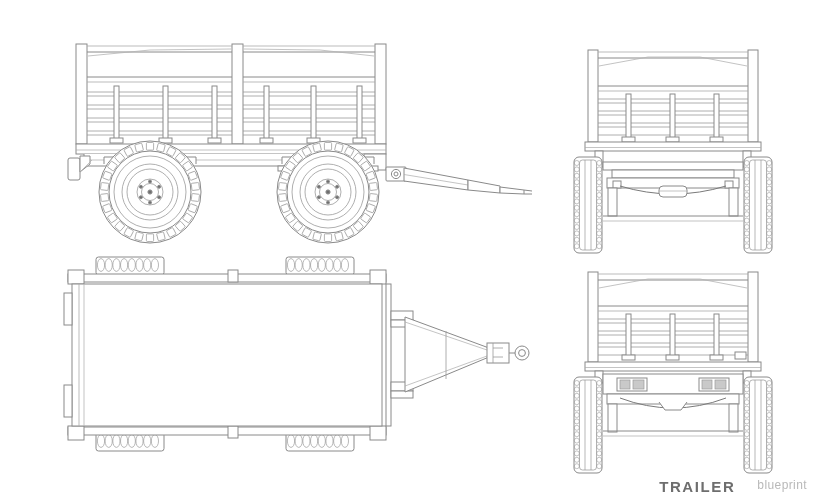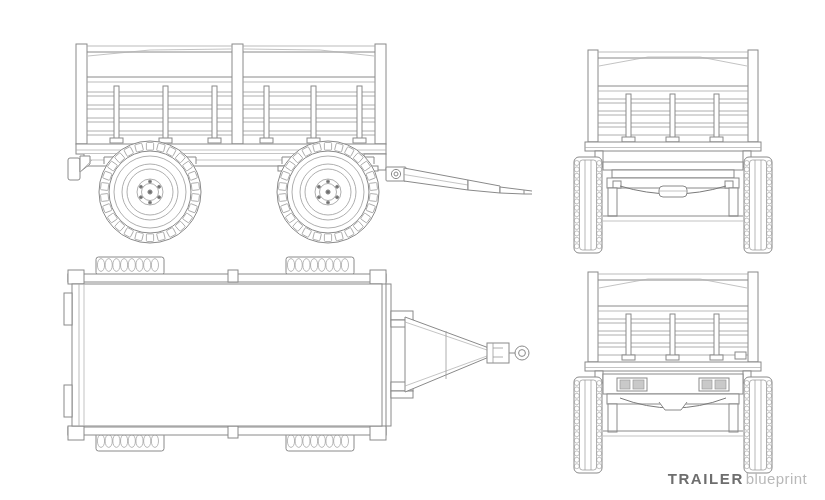--- a/index.html
+++ b/index.html
@@ -1,22 +1,22 @@
 <!DOCTYPE html>
 <html><head>
 <meta charset="utf-8">
 <style>
   html,body{margin:0;padding:0;background:#ffffff;}
   body{width:825px;height:500px;position:relative;overflow:hidden;
        font-family:"Liberation Sans",sans-serif;}
   #sheet{position:absolute;inset:0;}
   svg{display:block;}
-  .cap{position:absolute;right:18px;bottom:13px;display:flex;align-items:flex-start;gap:2px;}
+  .cap{position:absolute;right:18px;bottom:5px;display:flex;align-items:flex-start;gap:22px;}
   .cap .t{font-size:15px;font-weight:700;letter-spacing:1.6px;color:#6e6e6e;}
-  .cap .s{font-size:15px;letter-spacing:.4px;color:#b9b9b9;}
+  .cap .s{font-size:12px;letter-spacing:.4px;color:#b9b9b9;}
 </style>
 </head>
 <body>
 
 <div id="sheet">
 <svg width="825" height="500" viewBox="0 0 825 500">
 
   <defs>
     <g id="wheel-side">
       <circle cx="0" cy="0" r="51" fill="#fff" stroke="#8a8a8a" stroke-width="1"></circle>

